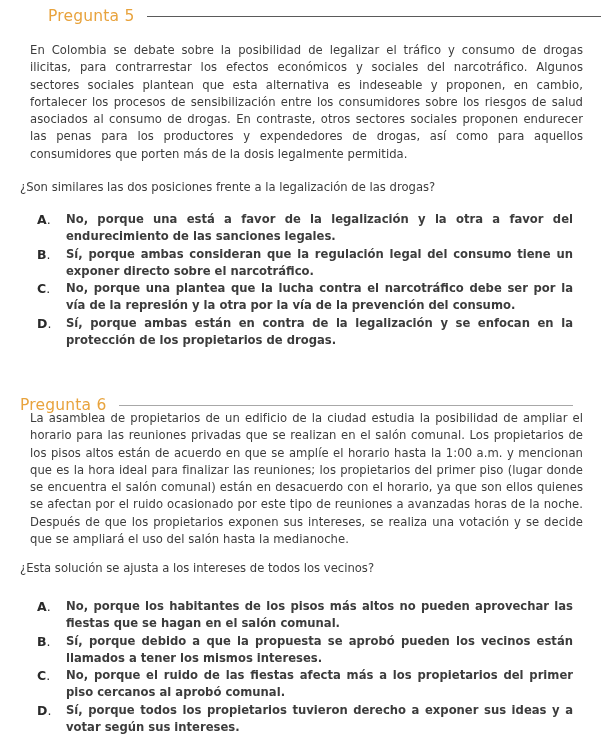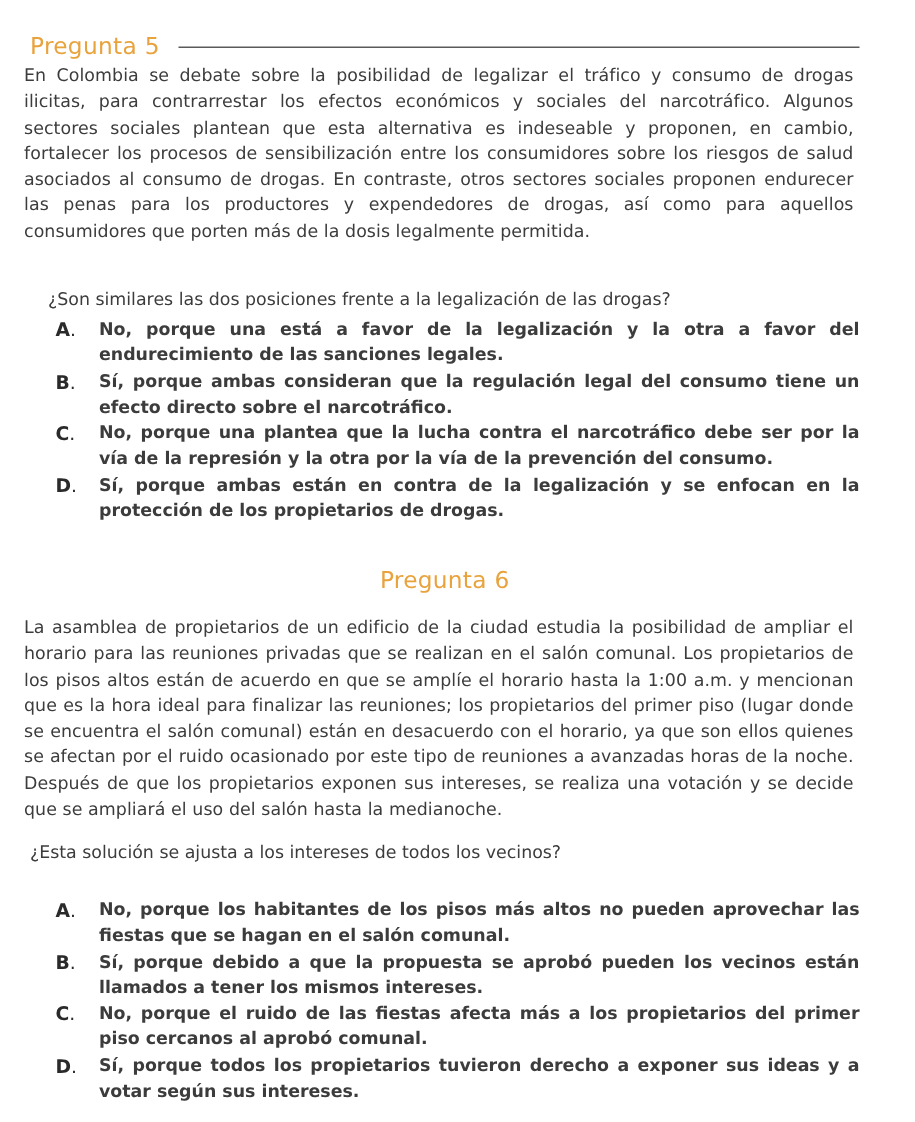--- a/index.html
+++ b/index.html
@@ -37,21 +37,21 @@
       flex: 1;
       height: 0;
       margin-left: 12px;
       border-top: 1.5px solid #5a5a5a;
     }
     .q-rule.light {
       border-top: 1.5px solid #a8a8a8;
     }
     .para {
       position: absolute;
-      left: 16px;
+      left: 30px;
       width: 553px;
       font-size: 11.6px;
       line-height: 17.3px;
       text-align: justify;
       text-align-last: left;
       color: #3c3c3c;
       letter-spacing: 0.05px;
     }
     .stem {
       position: absolute;
@@ -91,51 +91,51 @@
       text-align-last: left;
       font-weight: bold;
     }
   </style>
 </head>
 <body>
 
 <div class="page">
 
   <section>
-    <div class="q-header" style="top:22px;">
+    <div class="q-header" style="top:7px;margin-left:28px;">
       <span class="q-title">Pregunta 5</span>
       <span class="q-rule"></span>
     </div>
 
     <p class="para" style="top:42px;margin:0;">En Colombia se debate sobre la posibilidad de legalizar el tráfico y consumo de drogas ilicitas, para contrarrestar los efectos económicos y sociales del narcotráfico. Algunos sectores sociales plantean que esta alternativa es indeseable y proponen, en cambio, fortalecer los procesos de sensibilización entre los consumidores sobre los riesgos de salud asociados al consumo de drogas. En contraste, otros sectores sociales proponen endurecer las penas para los productores y expendedores de drogas, así como para aquellos consumidores que porten más de la dosis legalmente permitida.</p>
 
-    <p class="stem" style="top:179px;margin:12px;">¿Son similares las dos posiciones frente a la legalización de las drogas?</p>
+    <p class="stem" style="top:179px;margin:0;">¿Son similares las dos posiciones frente a la legalización de las drogas?</p>
 
     <ul class="options" style="top:211px;">
       <li class="option">
         <span class="opt-letter"><span>A</span><span class="dot">.</span></span>
         <span class="opt-text">No, porque una está a favor de la legalización y la otra a favor del endurecimiento de las sanciones legales.</span>
       </li>
       <li class="option">
         <span class="opt-letter"><span>B</span><span class="dot">.</span></span>
-        <span class="opt-text">Sí, porque ambas consideran que la regulación legal del consumo tiene un efecto directo sobre el narcotráfico.</span>
+        <span class="opt-text">Sí, porque ambas consideran que la regulación legal del consumo tiene un exponer directo sobre el narcotráfico.</span>
       </li>
       <li class="option">
         <span class="opt-letter"><span>C</span><span class="dot">.</span></span>
         <span class="opt-text">No, porque una plantea que la lucha contra el narcotráfico debe ser por la vía de la represión y la otra por la vía de la prevención del consumo.</span>
       </li>
       <li class="option">
         <span class="opt-letter"><span>D</span><span class="dot">.</span></span>
         <span class="opt-text">Sí, porque ambas están en contra de la legalización y se enfocan en la protección de los propietarios de drogas.</span>
       </li>
     </ul>
   </section>
 
   <section>
-    <div class="q-header" style="top:378px;flex-direction:column;">
+    <div class="q-header" style="top:396px;">
       <span class="q-title">Pregunta 6</span>
       <span class="q-rule light"></span>
     </div>
 
     <p class="para" style="top:410px;margin:0;">La asamblea de propietarios de un edificio de la ciudad estudia la posibilidad de ampliar el horario para las reuniones privadas que se realizan en el salón comunal. Los propietarios de los pisos altos están de acuerdo en que se amplíe el horario hasta la 1:00 a.m. y mencionan que es la hora ideal para finalizar las reuniones; los propietarios del primer piso (lugar donde se encuentra el salón comunal) están en desacuerdo con el horario, ya que son ellos quienes se afectan por el ruido ocasionado por este tipo de reuniones a avanzadas horas de la noche. Después de que los propietarios exponen sus intereses, se realiza una votación y se decide que se ampliará el uso del salón hasta la medianoche.</p>
 
     <p class="stem" style="top:560px;margin:0;">¿Esta solución se ajusta a los intereses de todos los vecinos?</p>
 
     <ul class="options" style="top:598px;">
       <li class="option">

